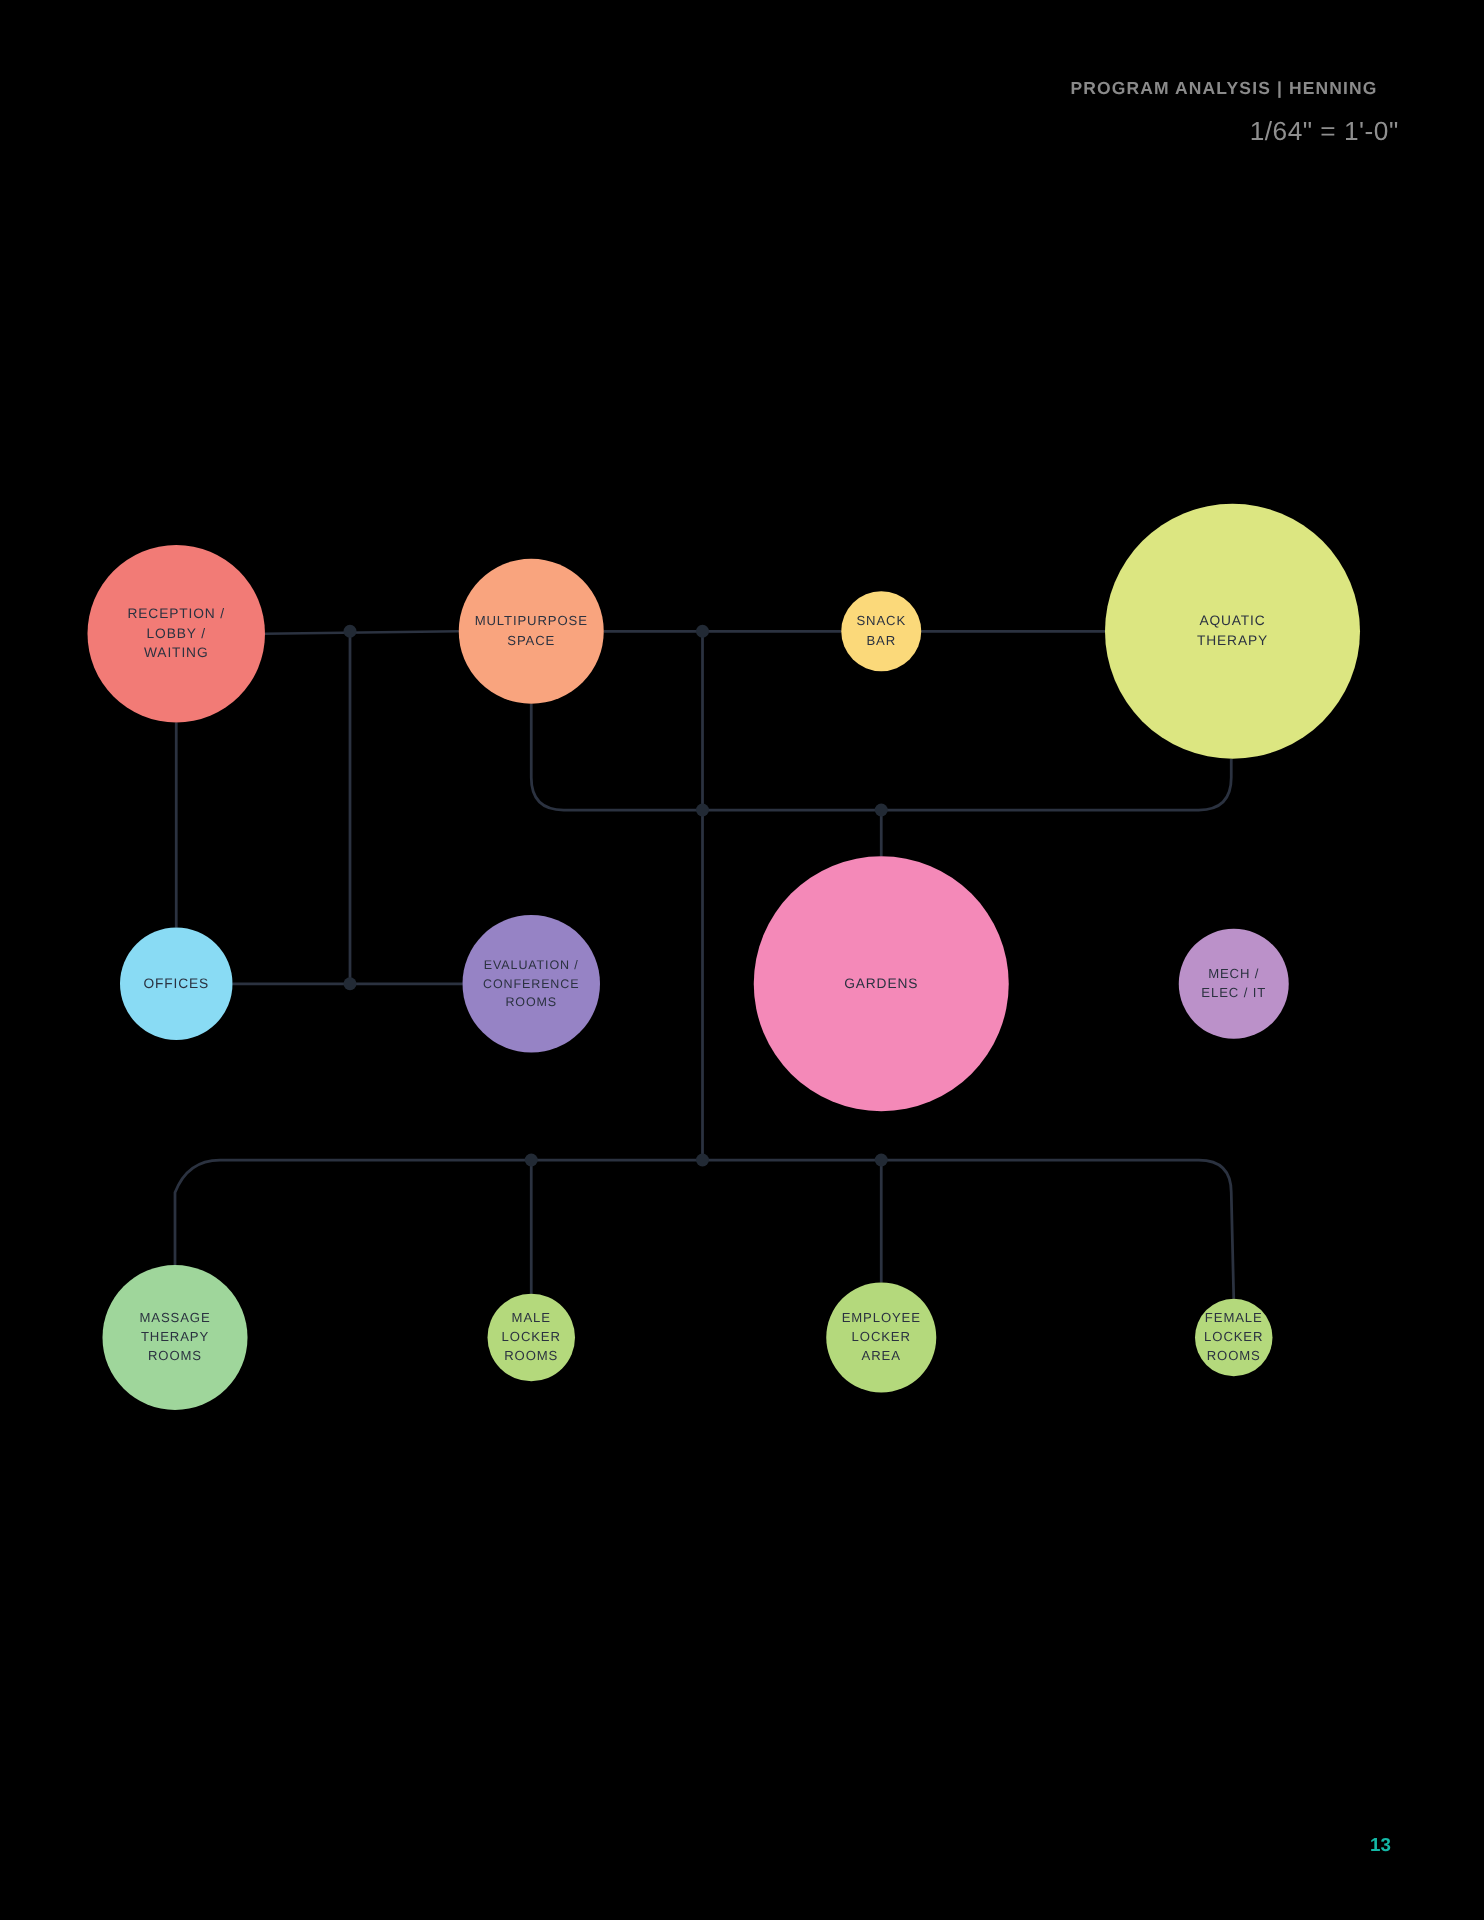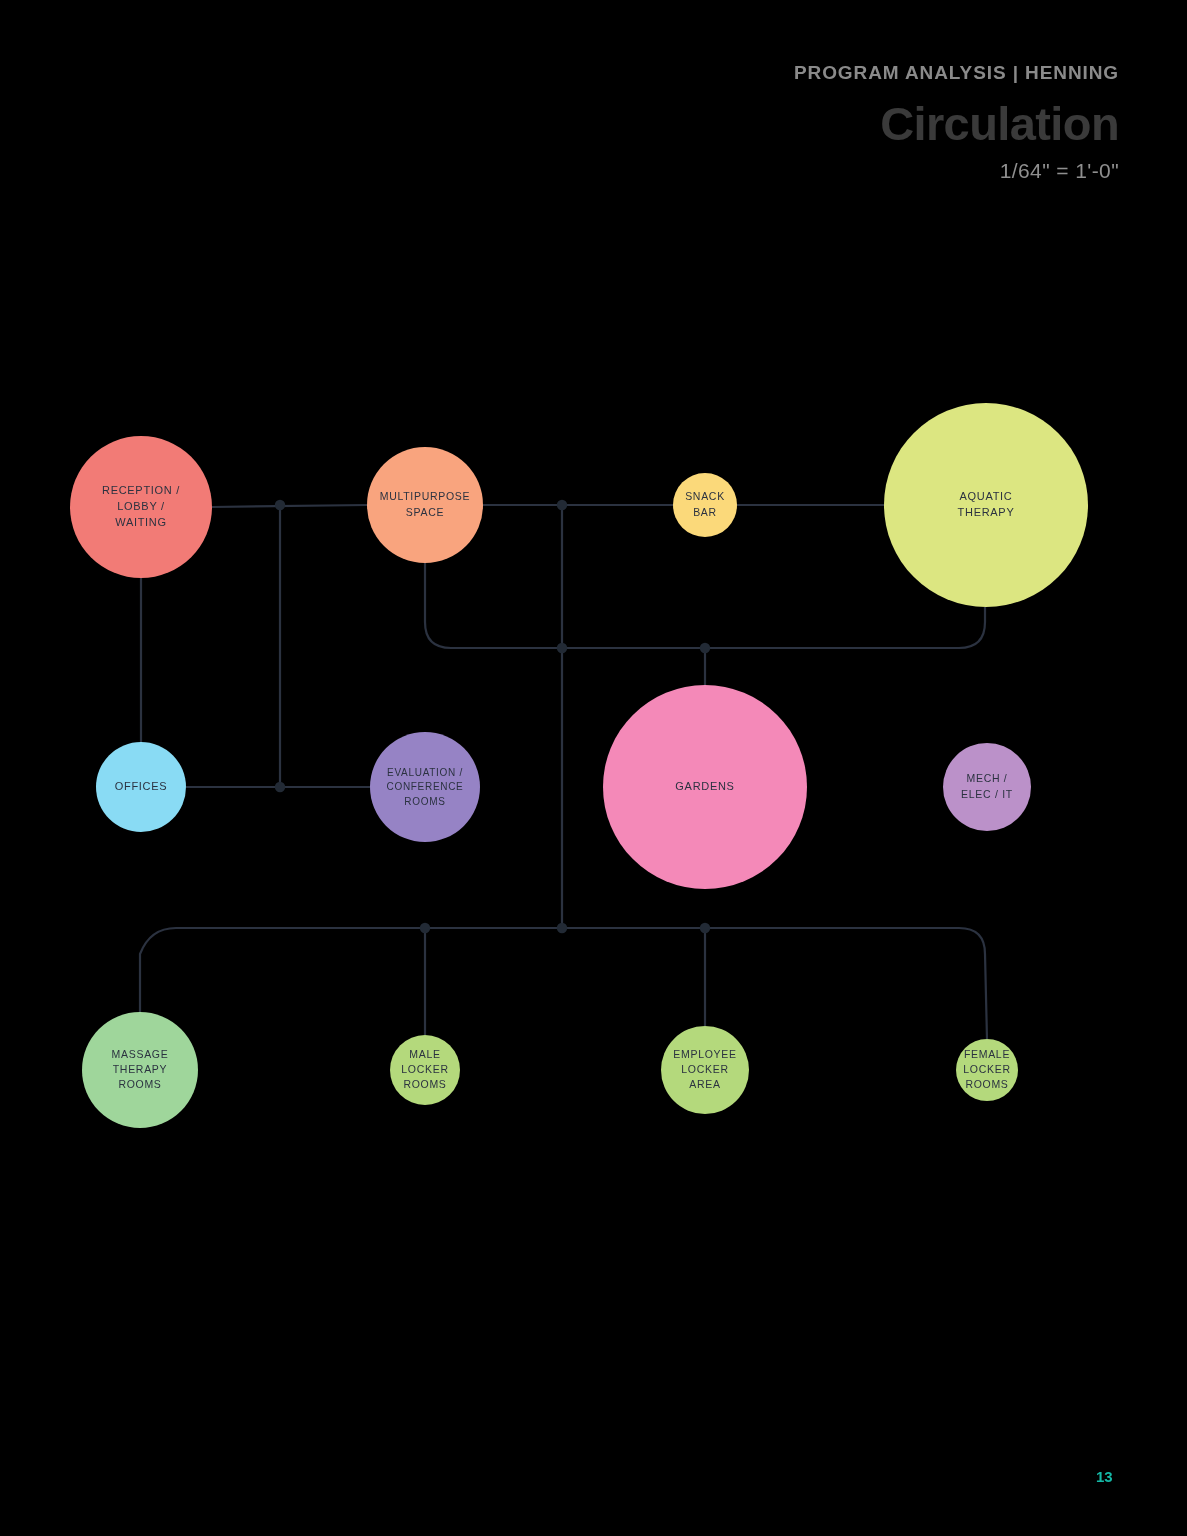--- a/index.html
+++ b/index.html
@@ -18,25 +18,25 @@
   }
 
   
   #header-block {
     position: absolute;
     top: 62px;
     right: 68px;
     text-align: right;
   }
   #eyebrow {
-    font-size: 19px;
+    font-size: 14px;
     font-weight: 700;
     letter-spacing: 0.9px;
     color: #8a8a8a;
-    margin: 0 0 16px 0;
+    margin: 0 17px 16px 0;
     white-space: nowrap;
   }
   #doc-title {
     font-size: 47px;
     font-weight: 700;
     letter-spacing: -0.6px;
     color: #3a3a3a;
     margin: 0;
     line-height: 1.0;
   }
@@ -82,21 +82,20 @@
   }
   .junction-dot {
     fill: #222a35;
   }
 </style>
 </head>
 <body>
 
 <div id="header-block">
   <p id="eyebrow">PROGRAM ANALYSIS | HENNING</p>
-  <h1 id="doc-title">Circulation</h1>
   <p id="doc-scale">1/64" = 1'-0"</p>
 </div>
 
 <div id="page-number">13</div>
 
 <svg id="diagram-canvas" viewBox="0 0 1187 1536">
   <g id="links-layer">
       <path d="M 212 507 L 367 505" class="link-path" stroke="#2b3240"></path>
       <path d="M 483 505 L 673 505" class="link-path" stroke="#2b3240"></path>
       <path d="M 737 505 L 884 505" class="link-path" stroke="#2b3240"></path>

